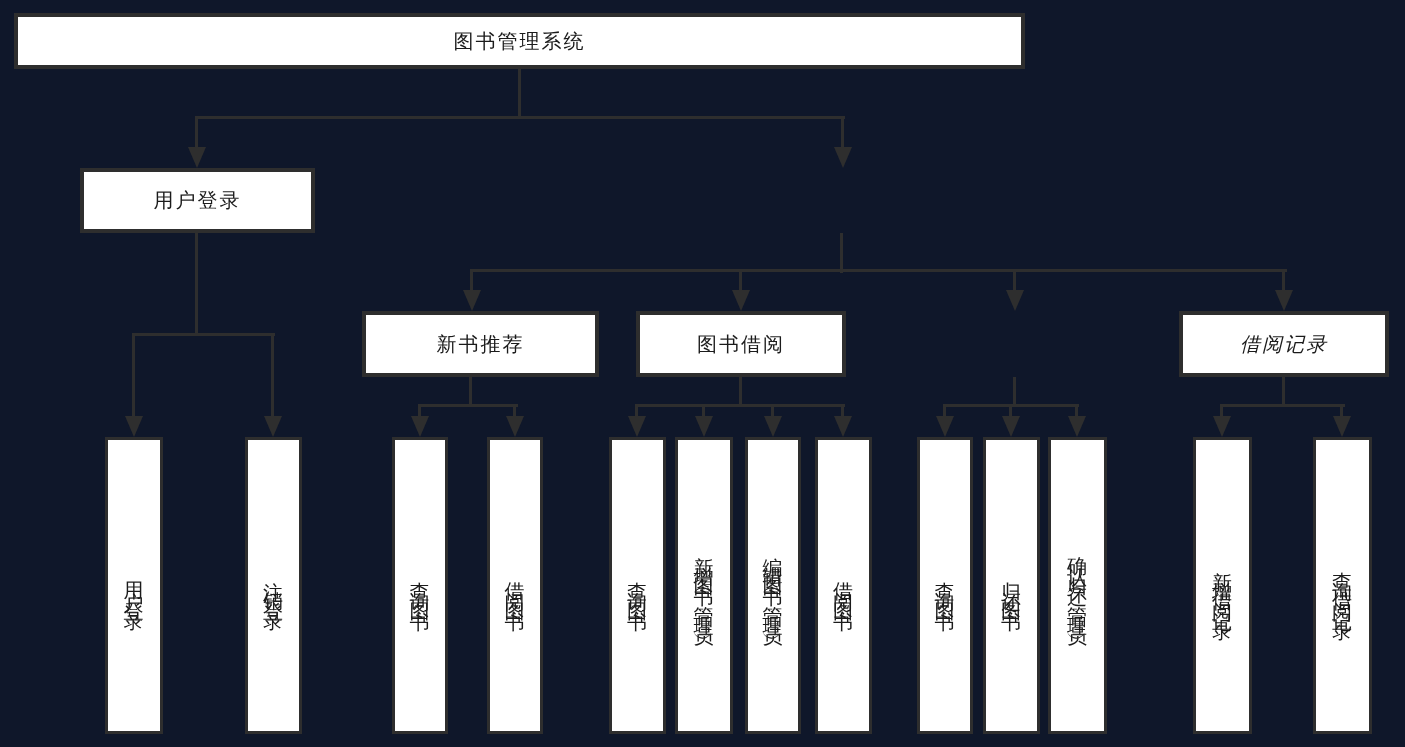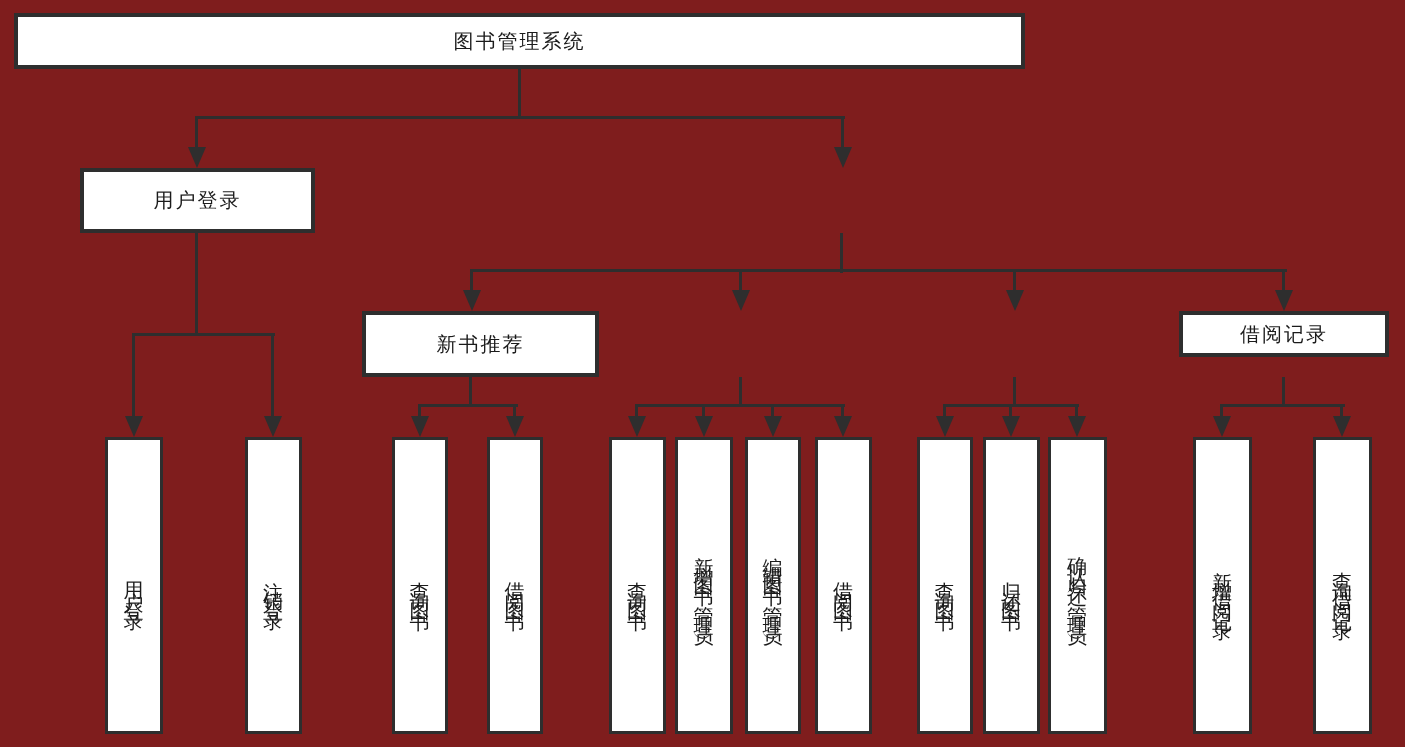--- a/index.html
+++ b/index.html
@@ -1,17 +1,17 @@
 <!DOCTYPE html>
 <html><head>
 <meta charset="utf-8">
 <style>
   html, body { margin:0; padding:0; background:#ffffff; }
   .canvas {
-    position:relative; width:1405px; height:747px; background:#7f1d1d;
+    position:relative; width:1405px; height:747px; background:#0f172a;
     font-family:"DejaVu Sans", sans-serif; overflow:hidden;
   }
   .box {
     position:absolute; box-sizing:border-box; background:#ffffff;
     border:3px solid #2e2e2e; color:#1b1b1b;
     display:flex; align-items:center; justify-content:center;
   }
   .hnode { font-size:20px; letter-spacing:2px; border-width:4px; white-space:nowrap; }
   .vnode {
     writing-mode:vertical-rl; text-orientation:upright;
@@ -57,21 +57,22 @@
   <div class="line" style="left:470px; top:269px; width:3px; height:21px;"></div>
   <div class="arrow-down" style="left:463px; top:290px;"></div>
   <div class="line" style="left:739px; top:269px; width:3px; height:21px;"></div>
   <div class="arrow-down" style="left:732px; top:290px;"></div>
   <div class="line" style="left:1013px; top:269px; width:3px; height:21px;"></div>
   <div class="arrow-down" style="left:1006px; top:290px;"></div>
   <div class="line" style="left:1282px; top:269px; width:3px; height:21px;"></div>
   <div class="arrow-down" style="left:1275px; top:290px;"></div>
 
   <div class="box hnode" style="left:362px; top:311px; width:237px; height:66px;">新书推荐</div>
-  <div class="box hnode" style="left:1179px; top:311px; width:210px; height:46px;">借阅记录</div>
+  <div class="box hnode" style="left:636px; top:311px; width:210px; height:66px;">图书借阅</div>
+  <div class="box hnode" style="left:1179px; top:311px; width:210px; height:66px;font-style:italic;">借阅记录</div>
 
   <div class="line" style="left:469px; top:377px; width:3px; height:29px;"></div>
   <div class="line" style="left:418px; top:404px; width:100px; height:3px;"></div>
   <div class="line" style="left:418px; top:404px; width:3px; height:12px;"></div>
   <div class="arrow-down" style="left:411px; top:416px;"></div>
   <div class="line" style="left:513px; top:404px; width:3px; height:12px;"></div>
   <div class="arrow-down" style="left:506px; top:416px;"></div>
 
   <div class="line" style="left:739px; top:377px; width:3px; height:29px;"></div>
   <div class="line" style="left:635px; top:404px; width:210px; height:3px;"></div>

